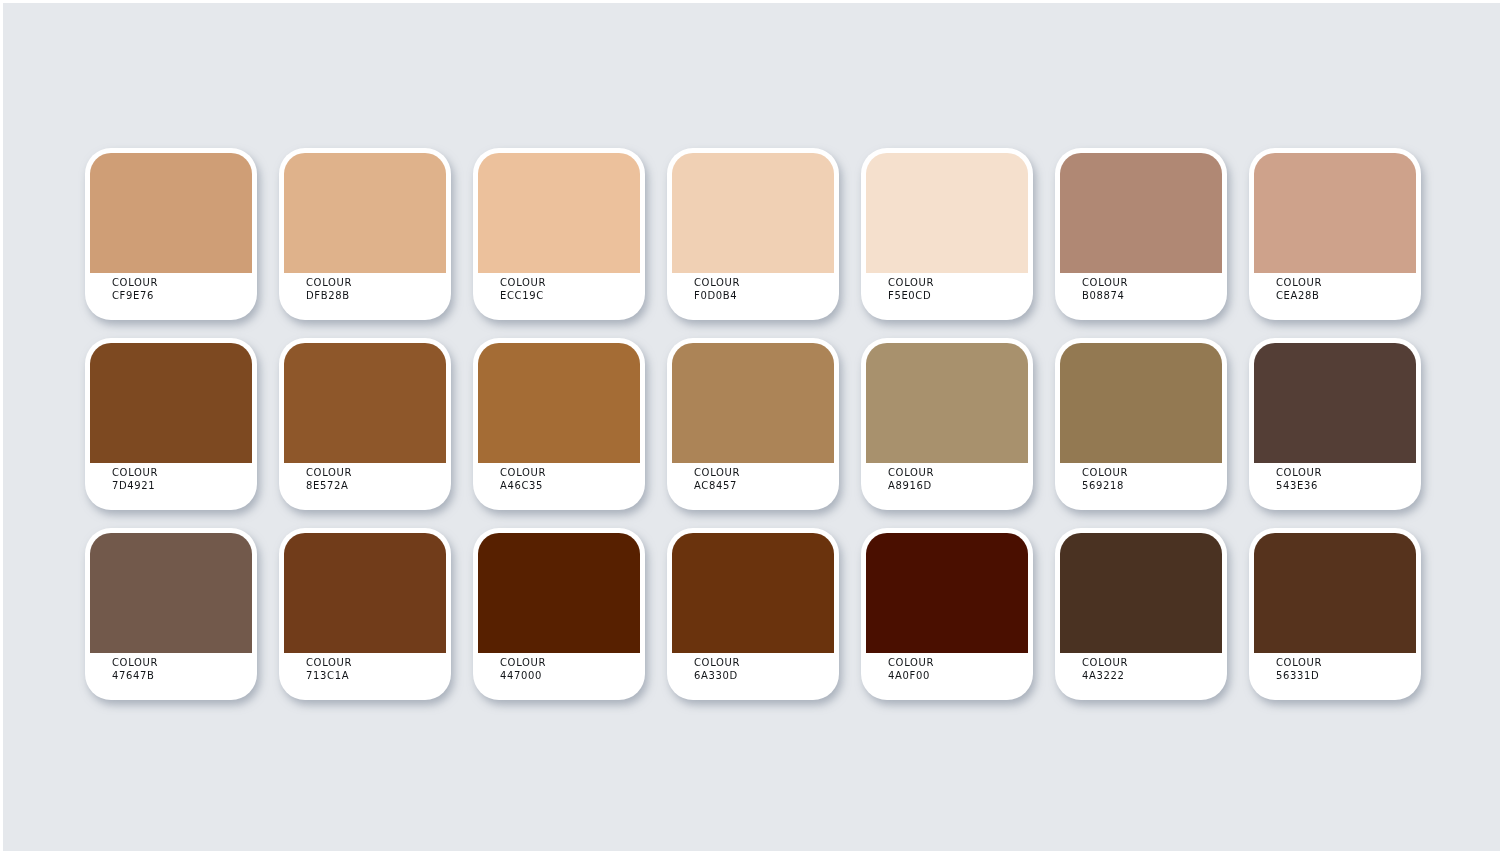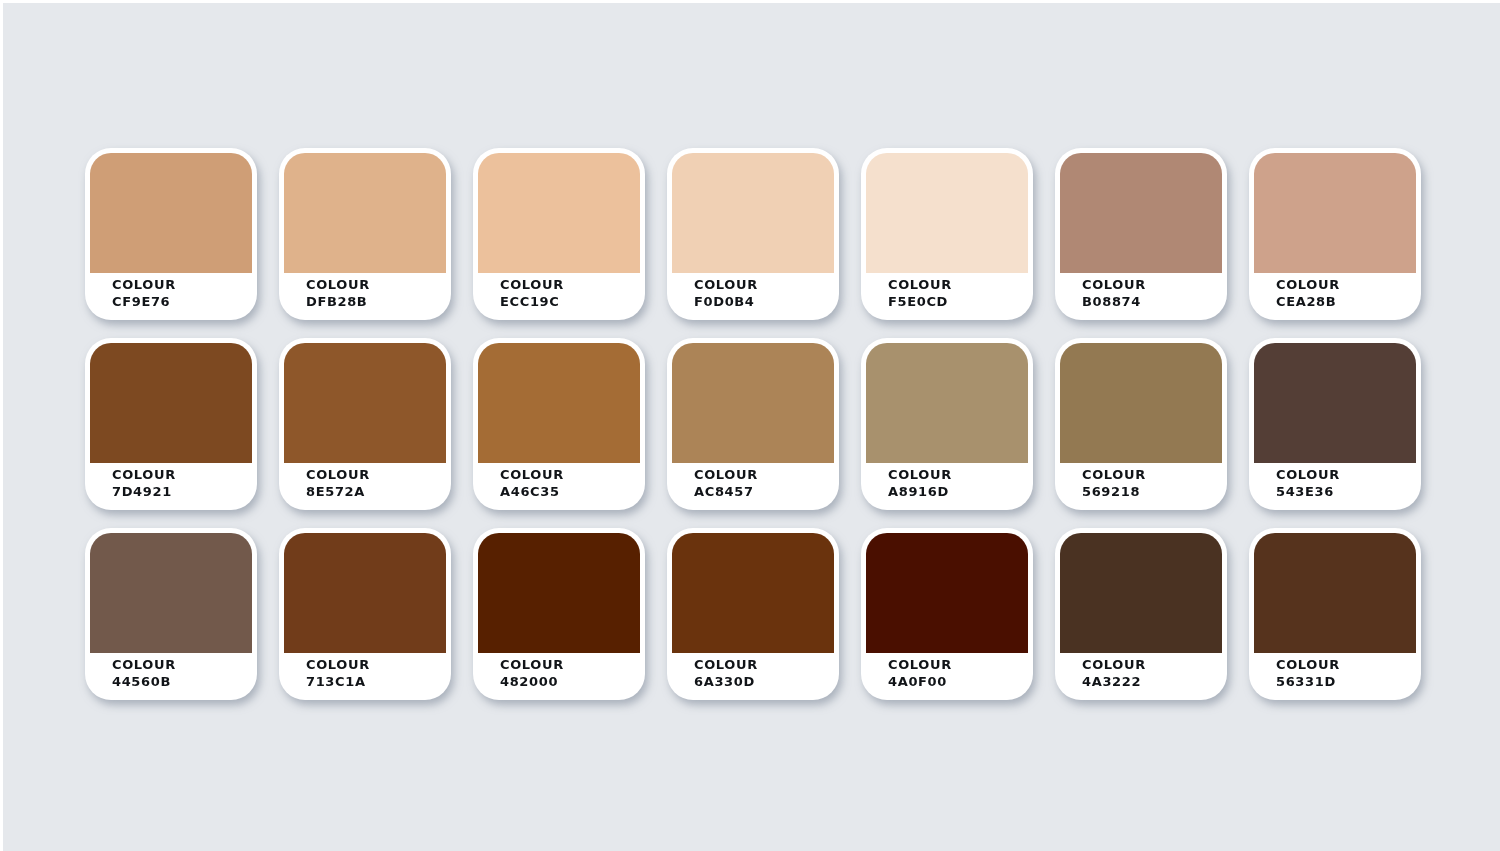--- a/index.html
+++ b/index.html
@@ -58,22 +58,22 @@
     position: absolute;
     left: 27px;
     top: 128px;
     line-height: 1.33;
     letter-spacing: 0.04em;
   }
 
   .swatch-word,
   .swatch-hex {
     display: block;
-    font-size: 13px;
-    font-weight: 700;
+    font-size: 10px;
+    font-weight: 400;
     color: #111418;
     white-space: nowrap;
   }
 </style>
 </head>
 <body>
 
 <div id="palette-board">
   <div id="swatch-grid">
       <div class="swatch-card">
@@ -171,35 +171,35 @@
         <div class="swatch-color" style="background: rgb(84, 62, 54);"></div>
         <div class="swatch-caption">
           <span class="swatch-word">COLOUR</span>
           <span class="swatch-hex">543E36</span>
         </div>
       </div>
       <div class="swatch-card">
         <div class="swatch-color" style="background: rgb(114, 89, 75);"></div>
         <div class="swatch-caption">
           <span class="swatch-word">COLOUR</span>
-          <span class="swatch-hex">44560B</span>
+          <span class="swatch-hex">47647B</span>
         </div>
       </div>
       <div class="swatch-card">
         <div class="swatch-color" style="background: rgb(113, 60, 26);"></div>
         <div class="swatch-caption">
           <span class="swatch-word">COLOUR</span>
           <span class="swatch-hex">713C1A</span>
         </div>
       </div>
       <div class="swatch-card">
         <div class="swatch-color" style="background: rgb(87, 32, 0);"></div>
         <div class="swatch-caption">
           <span class="swatch-word">COLOUR</span>
-          <span class="swatch-hex">482000</span>
+          <span class="swatch-hex">447000</span>
         </div>
       </div>
       <div class="swatch-card">
         <div class="swatch-color" style="background: rgb(106, 51, 13);"></div>
         <div class="swatch-caption">
           <span class="swatch-word">COLOUR</span>
           <span class="swatch-hex">6A330D</span>
         </div>
       </div>
       <div class="swatch-card">

